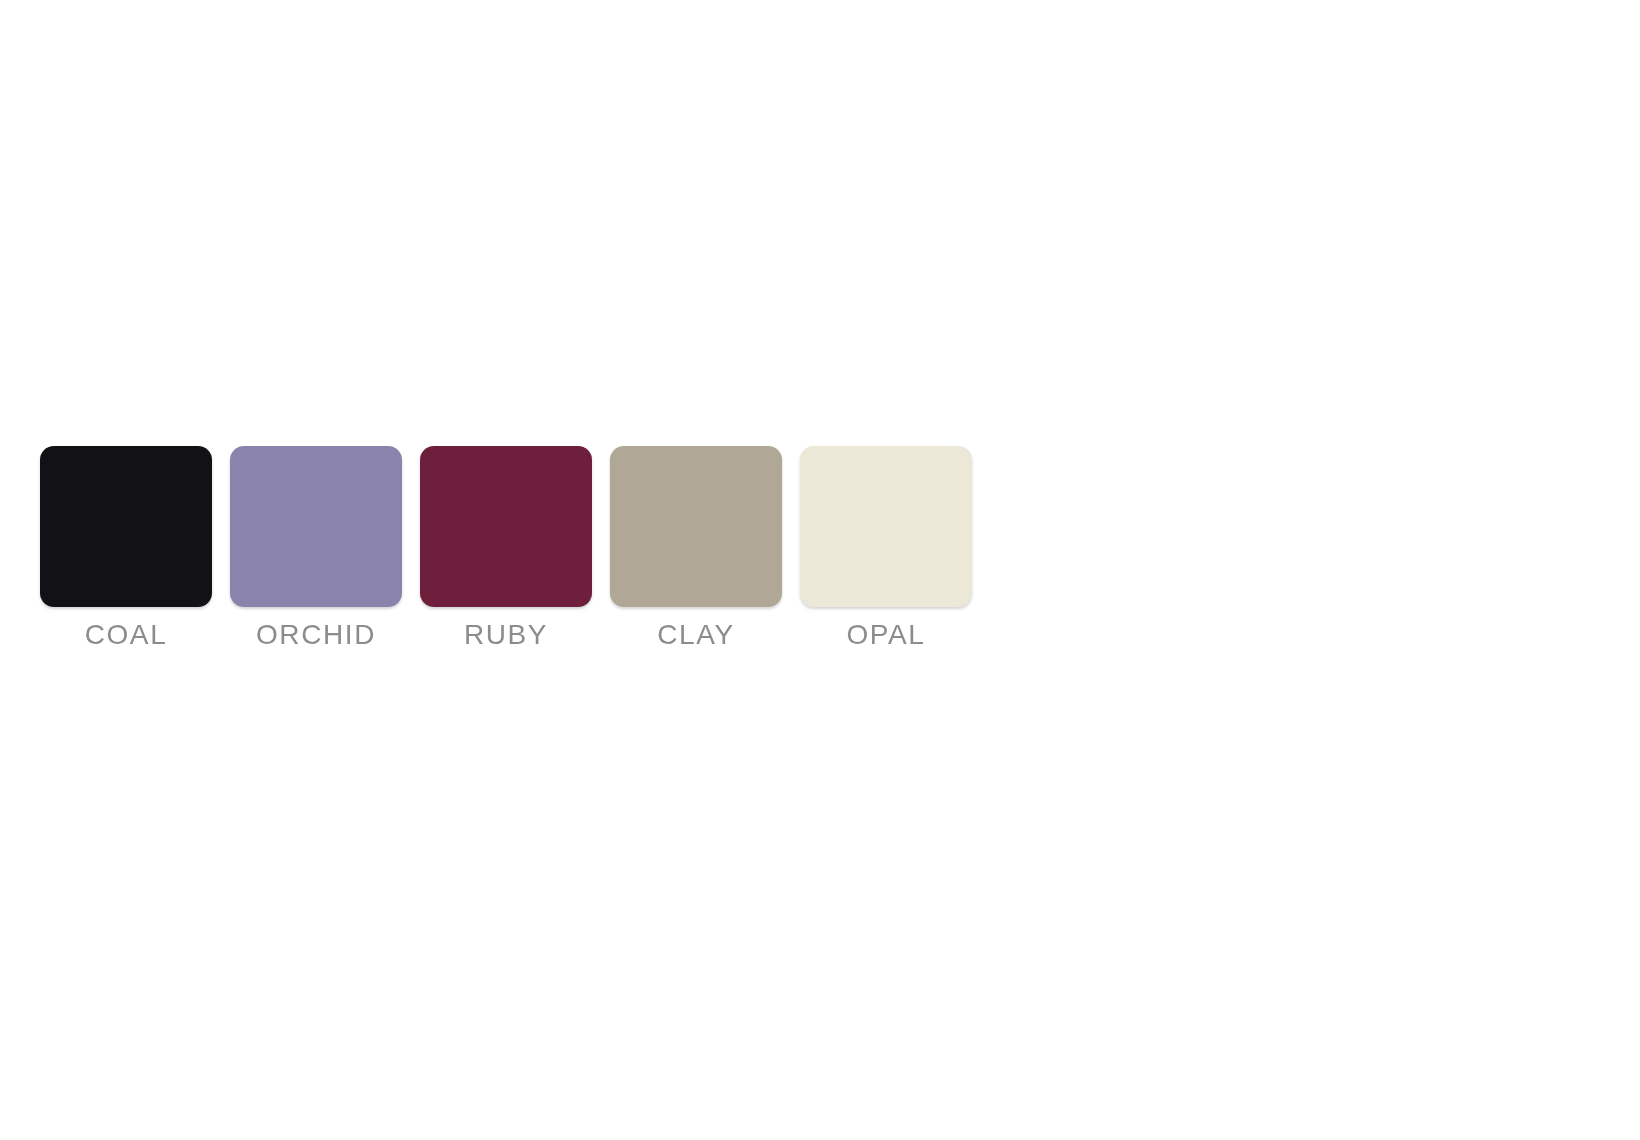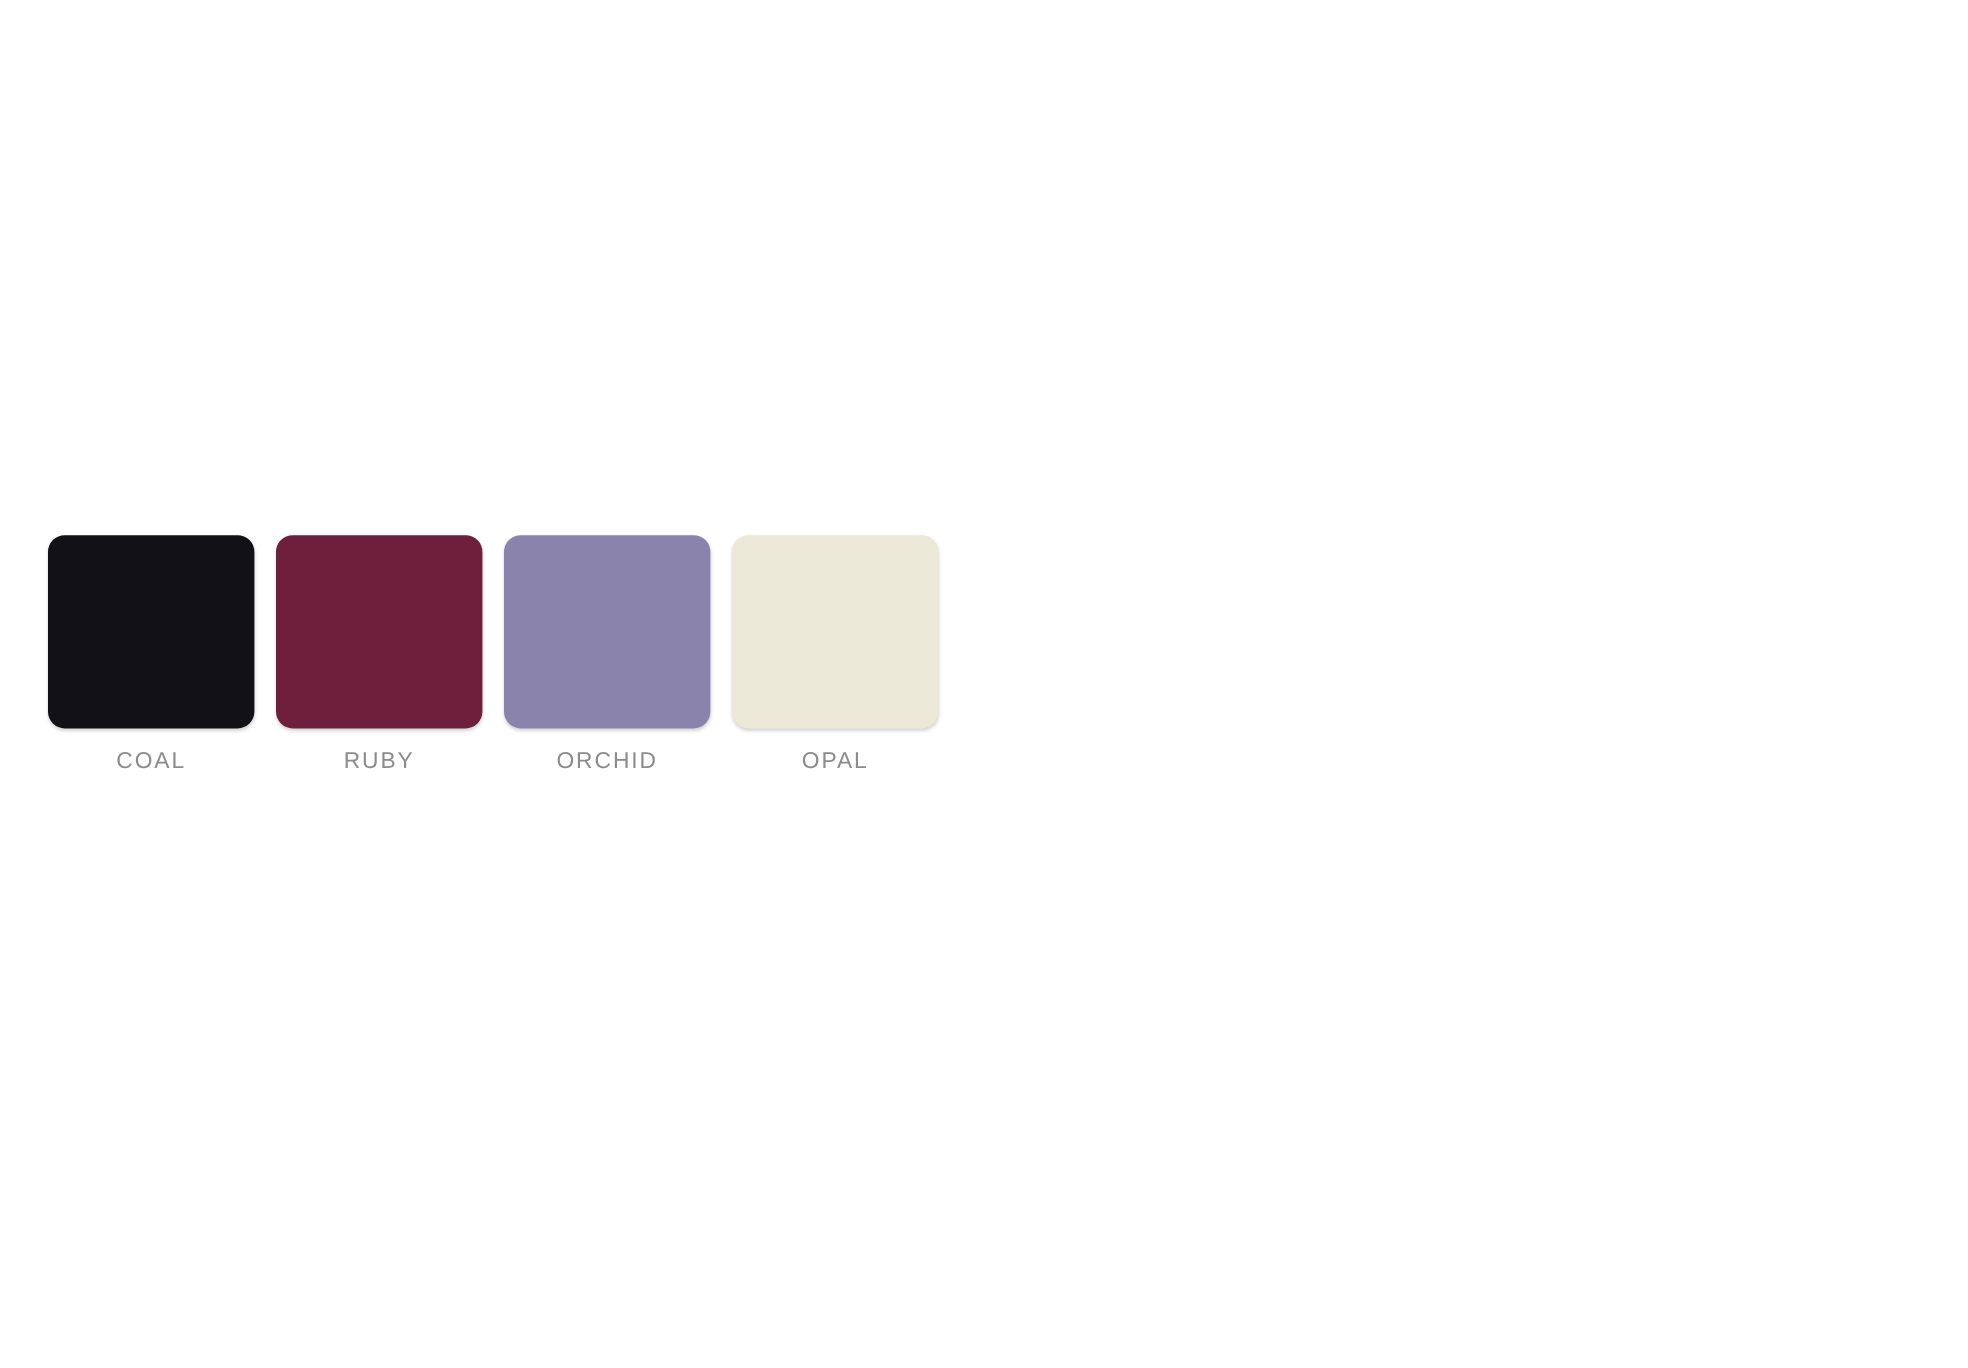--- a/index.html
+++ b/index.html
@@ -51,52 +51,56 @@
     height: 161px;
     border-radius: 14px;
     box-shadow: 0 2px 3px rgba(0,0,0,0.17);
   }
 
   .swatch-label {
     margin-top: 13px;
     width: 220px;
     text-align: center;
     font-family: "Liberation Sans", sans-serif;
-    font-size: 19px;
+    font-size: 28px;
     font-weight: 400;
     letter-spacing: 1.6px;
     color: #8c8c8c;
     line-height: 30px;
     white-space: nowrap;
   }
 </style>
 </head>
 <body>
 
 <div id="palette-board">
   <div id="swatch-row">
 
     <div class="swatch-cell">
       <div class="swatch-chip" style="background-color: rgb(18, 18, 22);"></div>
       <div class="swatch-label">COAL</div>
     </div>
 
 
     <div class="swatch-cell">
+      <div class="swatch-chip" style="background-color: rgb(138, 132, 172);"></div>
+      <div class="swatch-label">ORCHID</div>
+    </div>
+
+    <div class="swatch-cell">
       <div class="swatch-chip" style="background-color: rgb(110, 31, 60);"></div>
       <div class="swatch-label">RUBY</div>
     </div>
 
-    <div class="swatch-cell">
-      <div class="swatch-chip" style="background-color: rgb(138, 132, 172);"></div>
-      <div class="swatch-label">ORCHID</div>
-    </div>
 
 
-
+    <div class="swatch-cell">
+      <div class="swatch-chip" style="background-color: rgb(176, 167, 148);"></div>
+      <div class="swatch-label">CLAY</div>
+    </div>
 
     <div class="swatch-cell">
       <div class="swatch-chip" style="background-color: rgb(235, 232, 216);"></div>
       <div class="swatch-label">OPAL</div>
     </div>
 
   </div>
 </div>
 
 </body></html>

